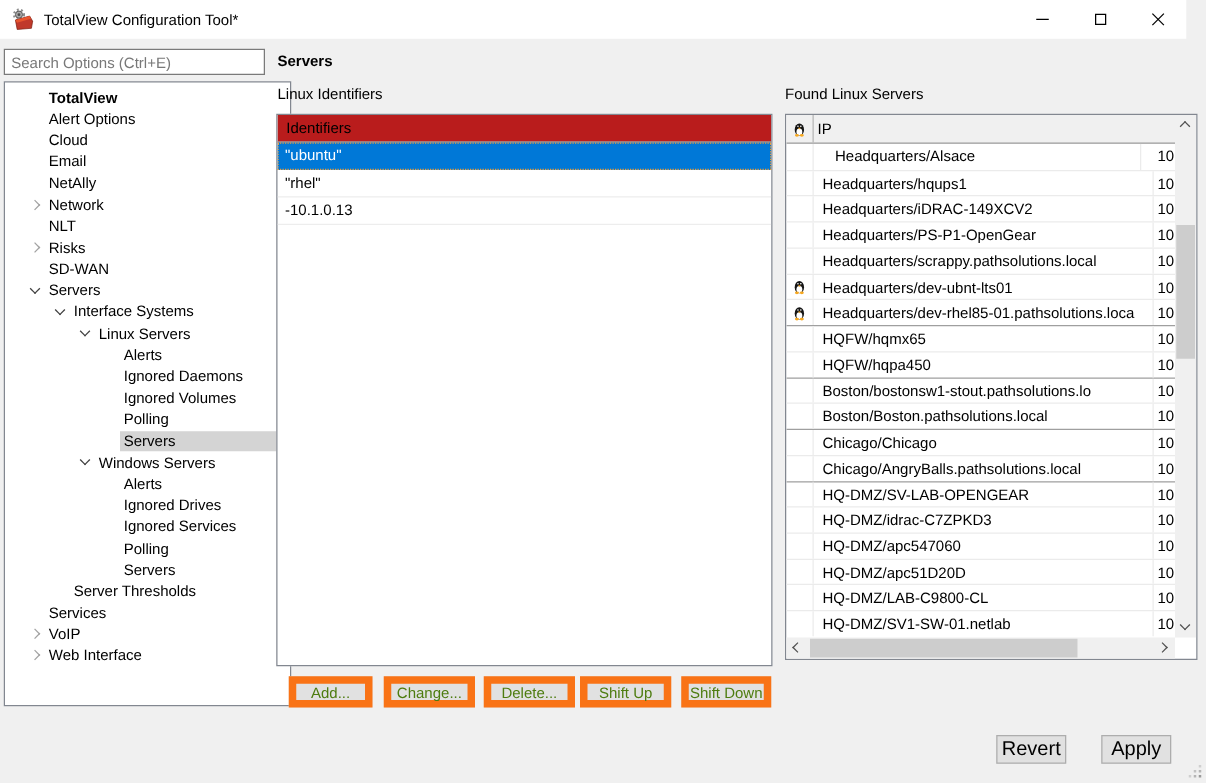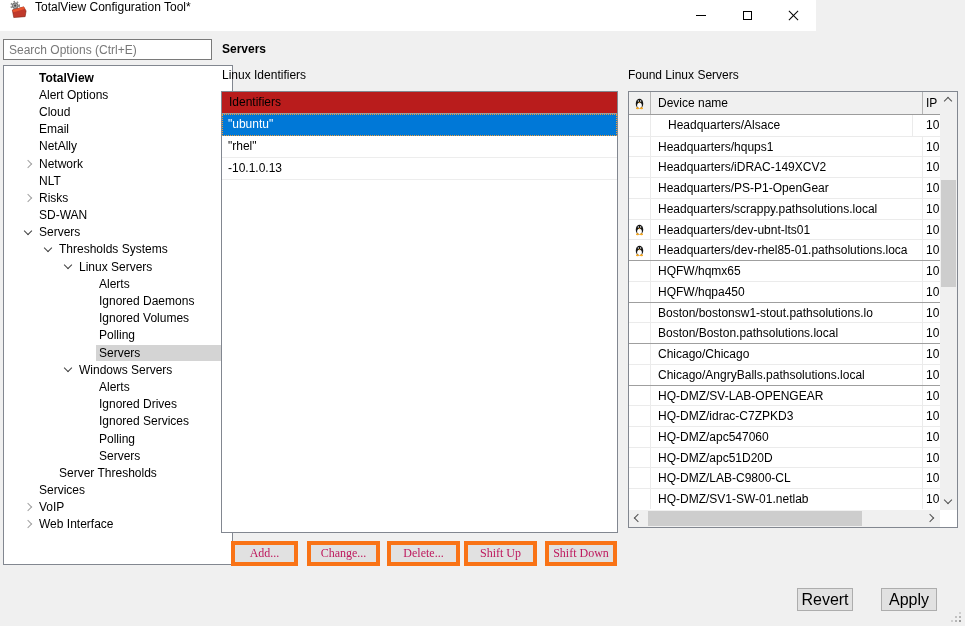--- a/index.html
+++ b/index.html
@@ -2,22 +2,22 @@
 <html><head>
 <meta charset="utf-8">
 <style>
   * { margin:0; padding:0; box-sizing:border-box; }
   html,body { width:965px; height:626px; }
   body { position:relative; font-family:"Liberation Sans",sans-serif; font-size:12px;
          background:#f0f0f0; color:#000; overflow:hidden; }
   #app { position:absolute; inset:0; }
 
   
-  .titlebar { position:absolute; top:0; left:0; width:816px; height:31px; background:#ffffff;
-              display:flex; }
+  .titlebar { position:absolute; top:0; left:0; width:949px; height:31px; background:#ffffff;
+              display:flex; align-items:center; }
   .app-icon { margin-left:9px; width:19px; height:19px; flex:0 0 19px; }
   .title-text { margin-left:7px; white-space:nowrap; }
   .win-controls { position:absolute; right:0; top:0; height:31px; display:flex; }
   .win-btn { width:46px; height:31px; display:flex; align-items:center; justify-content:center; }
   .glyph-min { width:10px; height:0; border-top:1px solid #000; }
   .glyph-max { width:9px; height:9px; border:1px solid #000; }
   .glyph-close { position:relative; width:11px; height:11px; }
   .glyph-close::before,.glyph-close::after { content:""; position:absolute; left:-1px; top:5px;
      width:13px; height:0; border-top:1px solid #000; }
   .glyph-close::before { transform:rotate(45deg); }
@@ -46,22 +46,22 @@
   .ident-label { position:absolute; left:222px; top:68px; }
   .ident-list { position:absolute; left:221px; top:91px; width:397px; height:442px;
      background:#fff; border:1px solid #828790; overflow:hidden; }
   .ident-header { height:22px; background:#b91c1c; border-bottom:1px solid #9c9c9c;
      line-height:21px; padding-left:7px; }
   .ident-row { height:22px; line-height:21px; padding-left:6px; border-bottom:1px solid #ededed;
      white-space:nowrap; }
   .ident-row.selected { background:#0078d7; color:#fff; outline:1px dotted #f09d36;
      outline-offset:-1px; border-bottom-color:transparent; }
 
-  .mid-btn { position:absolute; top:541px; height:25px; background:#e1e1e1; border:4px solid #f97316;
-     font-family:Liberation Serif, serif; font-size:12px; color:#be185d; }
+  .mid-btn { position:absolute; top:541px; height:25px; background:#e1e1e1; border:6px solid #f97316;
+     font-family:Liberation Sans, sans-serif; font-size:12px; color:#4d7c0f; }
 
   
   .found-label { position:absolute; left:628px; top:68px; }
   .found-table { position:absolute; left:628px; top:91px; width:330px; height:437px;
      background:#fff; border:1px solid #828790; overflow:hidden; }
   .ft-header { position:absolute; left:0; top:0; right:17px; height:23px; background:#f0f0f0;
      border-bottom:1px solid #9c9c9c; display:flex; }
   .ft-h-icon { width:22px; flex:0 0 22px; border-right:1px solid #b5b5b5;
      display:flex; align-items:center; justify-content:center; }
   .ft-h-device { flex:1; padding-left:7px; line-height:22px; border-right:1px solid #b5b5b5;
@@ -165,21 +165,21 @@
       <div class="tree-row" style="padding-left: 18px;">
         <span class="tree-chev"></span>
         <span class="tree-label">SD-WAN</span>
       </div>
       <div class="tree-row" style="padding-left: 18px;">
         <span class="tree-chev expanded"></span>
         <span class="tree-label">Servers</span>
       </div>
       <div class="tree-row" style="padding-left: 38px;">
         <span class="tree-chev expanded"></span>
-        <span class="tree-label">Thresholds Systems</span>
+        <span class="tree-label">Interface Systems</span>
       </div>
       <div class="tree-row" style="padding-left: 58px;">
         <span class="tree-chev expanded"></span>
         <span class="tree-label">Linux Servers</span>
       </div>
       <div class="tree-row" style="padding-left: 78px;">
         <span class="tree-chev"></span>
         <span class="tree-label">Alerts</span>
       </div>
       <div class="tree-row" style="padding-left: 78px;">
@@ -265,21 +265,20 @@
         <svg width="13" height="13" viewBox="0 0 16 16">
           <ellipse cx="8" cy="8.3" rx="4.6" ry="6" fill="#141414"></ellipse>
           <ellipse cx="8" cy="10.6" rx="2.9" ry="3.4" fill="#ffffff"></ellipse>
           <circle cx="6.6" cy="4.9" r="0.8" fill="#ffffff"></circle>
             <circle cx="9.4" cy="4.9" r="0.8" fill="#ffffff"></circle>
           <path d="M6.7 6.4 L9.3 6.4 L8 8 Z" fill="#f6a821"></path>
           <ellipse cx="5.6" cy="13.9" rx="2" ry="1.3" fill="#f6a821"></ellipse>
           <ellipse cx="10.4" cy="13.9" rx="2" ry="1.3" fill="#f6a821"></ellipse>
         </svg>
       </div>
-      <div class="ft-h-device">Device name</div>
       <div class="ft-h-ip">IP</div>
     </div>
     <div class="ft-rows" id="ft-rows">
         <div class="ft-row first">
           <div class="ft-c-icon"></div>
           <div class="ft-c-device">Headquarters/Alsace</div>
           <div class="ft-c-ip">10</div>
         </div>
         <div class="ft-row">
           <div class="ft-c-icon"></div>

